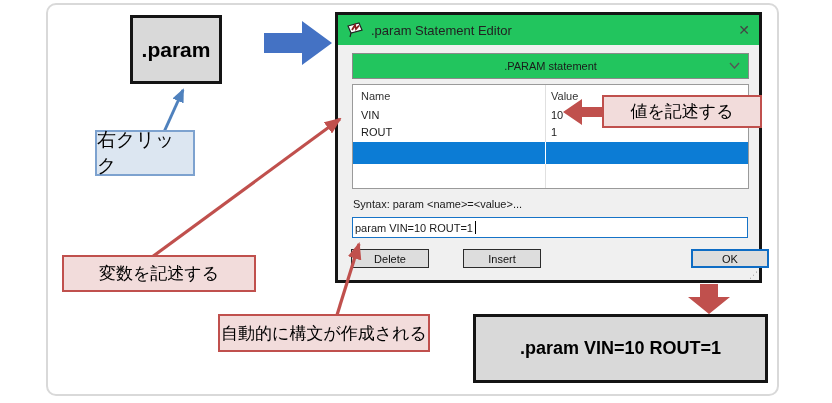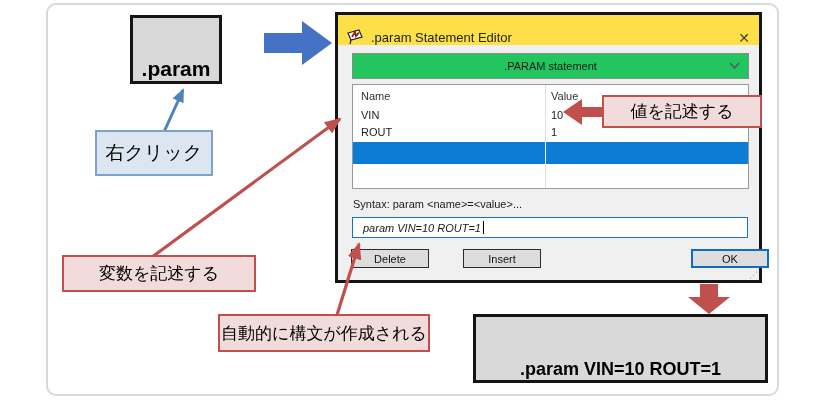--- a/index.html
+++ b/index.html
@@ -3,57 +3,57 @@
 <meta charset="utf-8">
 <style>
   * { margin:0; padding:0; box-sizing:border-box; }
   body { background:#fff; font-family:"Liberation Sans", sans-serif; }
   .canvas { position:relative; width:832px; height:403px; background:#fff; overflow:hidden; }
   .frame { position:absolute; left:46px; top:3px; width:733px; height:393px;
            border:2px solid #d9d9d9; border-radius:10px; background:#fff; }
 
   
   .gray-box { position:absolute; background:#d9d9d9; border:3px solid #141414;
-              display:flex; align-items:flex-end; justify-content:center;
+              display:flex; align-items:center; justify-content:center;
               font-weight:bold; color:#000; }
   .param-box { left:130px; top:15px; width:92px; height:69px; font-size:21px; }
   .result-box { left:473px; top:314px; width:295px; height:69px; font-size:18px; }
 
   
   .label-box { position:absolute; display:flex; align-items:center; justify-content:center;
                font-size:17px; color:#000; z-index:7; }
   .blue-label { background:#dce6f1; border:2px solid #7da2cf; }
   .pink-label { background:#f2dcdb; border:2px solid #c0504d; }
-  .right-click-label { left:95px; top:130px; width:118px; height:46px; font-size:19px; }
+  .right-click-label { left:95px; top:130px; width:100px; height:46px; font-size:19px; }
   .write-var-label   { left:62px; top:255px; width:194px; height:37px; }
   .auto-syntax-label { left:218px; top:314px; width:212px; height:38px;text-align:center; }
   .write-val-label   { left:602px; top:95px; width:160px; height:33px; z-index:8; }
 
   svg.arrow { position:absolute; overflow:visible; z-index:6; }
 
   
   .dialog { position:absolute; left:335px; top:12px; width:427px; height:271px;
             background:#f0f0f0; border:3px solid #141414; z-index:1; font-size:11px; color:#1a1a1a; }
-  .titlebar { position:absolute; left:0; top:0; width:100%; height:30px; background:#fde047;
-              display:flex; align-items:flex-end; padding:0 9px; }
+  .titlebar { position:absolute; left:0; top:0; width:100%; height:30px; background:#22c55e;
+              display:flex; align-items:center; padding:0 9px; }
   .titlebar .title { margin-left:7px; font-size:13px; color:#222; }
   .close-btn { margin-left:auto; font-size:14px; color:#444; line-height:1; cursor:default; }
   .combo { position:absolute; left:14px; top:38px; width:397px; height:26px; background:#22c55e;
            border:1px solid #8a8a8a; display:flex; align-items:center; justify-content:center; }
   .combo .chev { position:absolute; right:8px; top:8px; }
   .ptable { position:absolute; left:14px; top:69px; width:397px; height:105px;
             background:#fff; border:1px solid #9a9a9a; }
   .col-div { position:absolute; left:192px; top:0; width:1px; height:100%; background:#e0e0e0; }
   .ptable .cell { position:absolute; white-space:nowrap; }
   .th { color:#333; }
   .sel-row { position:absolute; left:0; top:57px; width:100%; height:22px; background:#0c7cd5; }
   .sel-row .sel-div { position:absolute; left:192px; top:0; width:1px; height:100%; background:#fff; }
   .syntax { position:absolute; left:15px; top:183px; white-space:nowrap; color:#1a1a1a; }
   .syn-input { position:absolute; left:14px; top:202px; width:396px; height:21px; background:#fff;
-               border:1px solid #1673c7; display:flex; align-items:center; padding-left:10px;font-style:italic; }
+               border:1px solid #1673c7; display:flex; align-items:center; padding-left:2px; }
   .caret { display:inline-block; width:1px; height:13px; background:#000; margin-left:2px; }
   .btn { position:absolute; top:234px; width:78px; height:19px; background:#ddd;
          border:1px solid #2b2b2b; display:flex; align-items:center; justify-content:center;
          font-size:11px; color:#111; }
   .btn-ok { border:2px solid #0e6cc4;margin-left:8px; }
   .grip { position:absolute; right:1px; bottom:0px; font-size:9px; color:#999; line-height:1; }
 </style>
 </head>
 <body>
 

